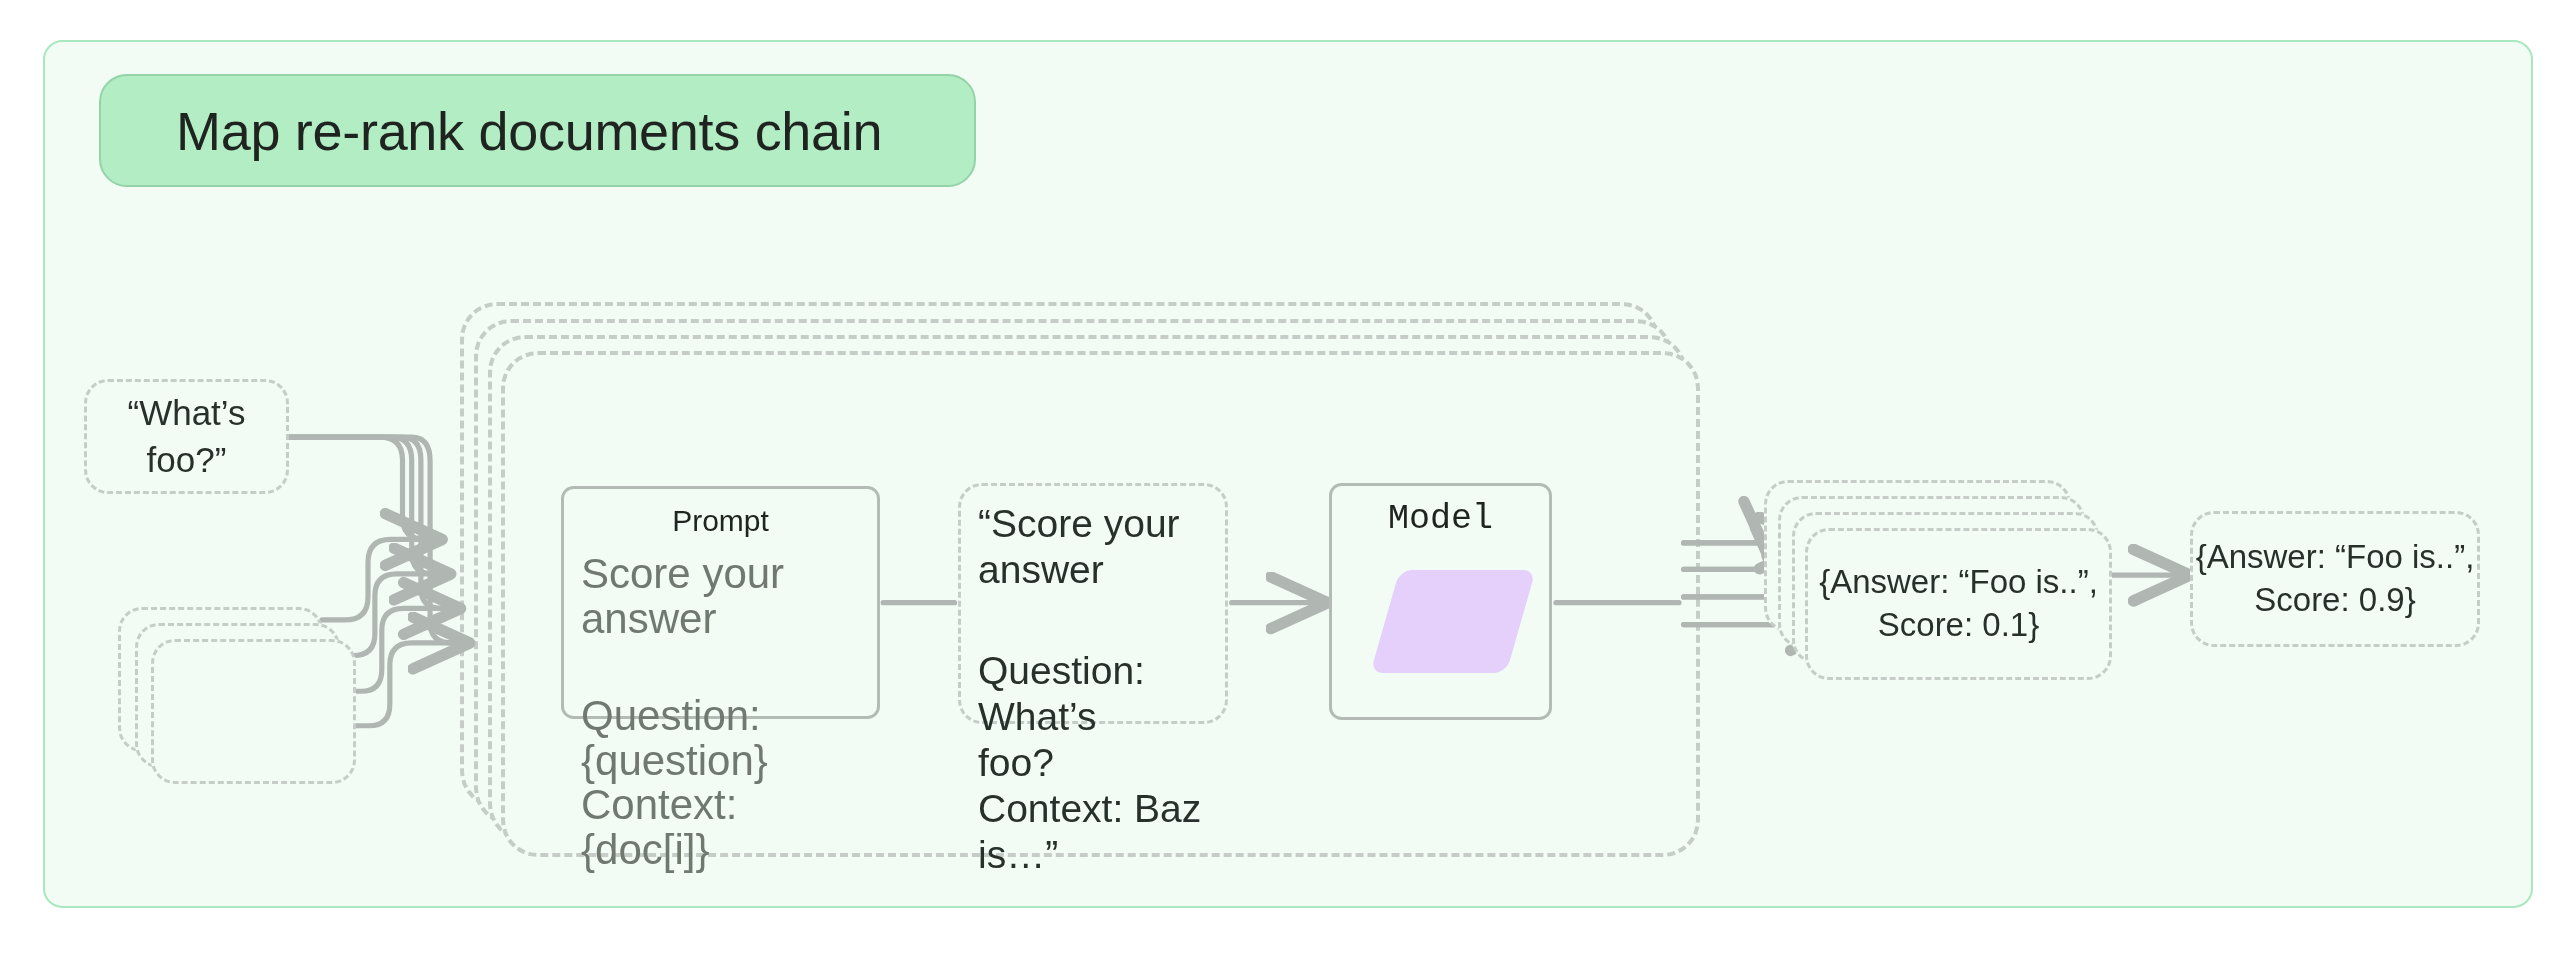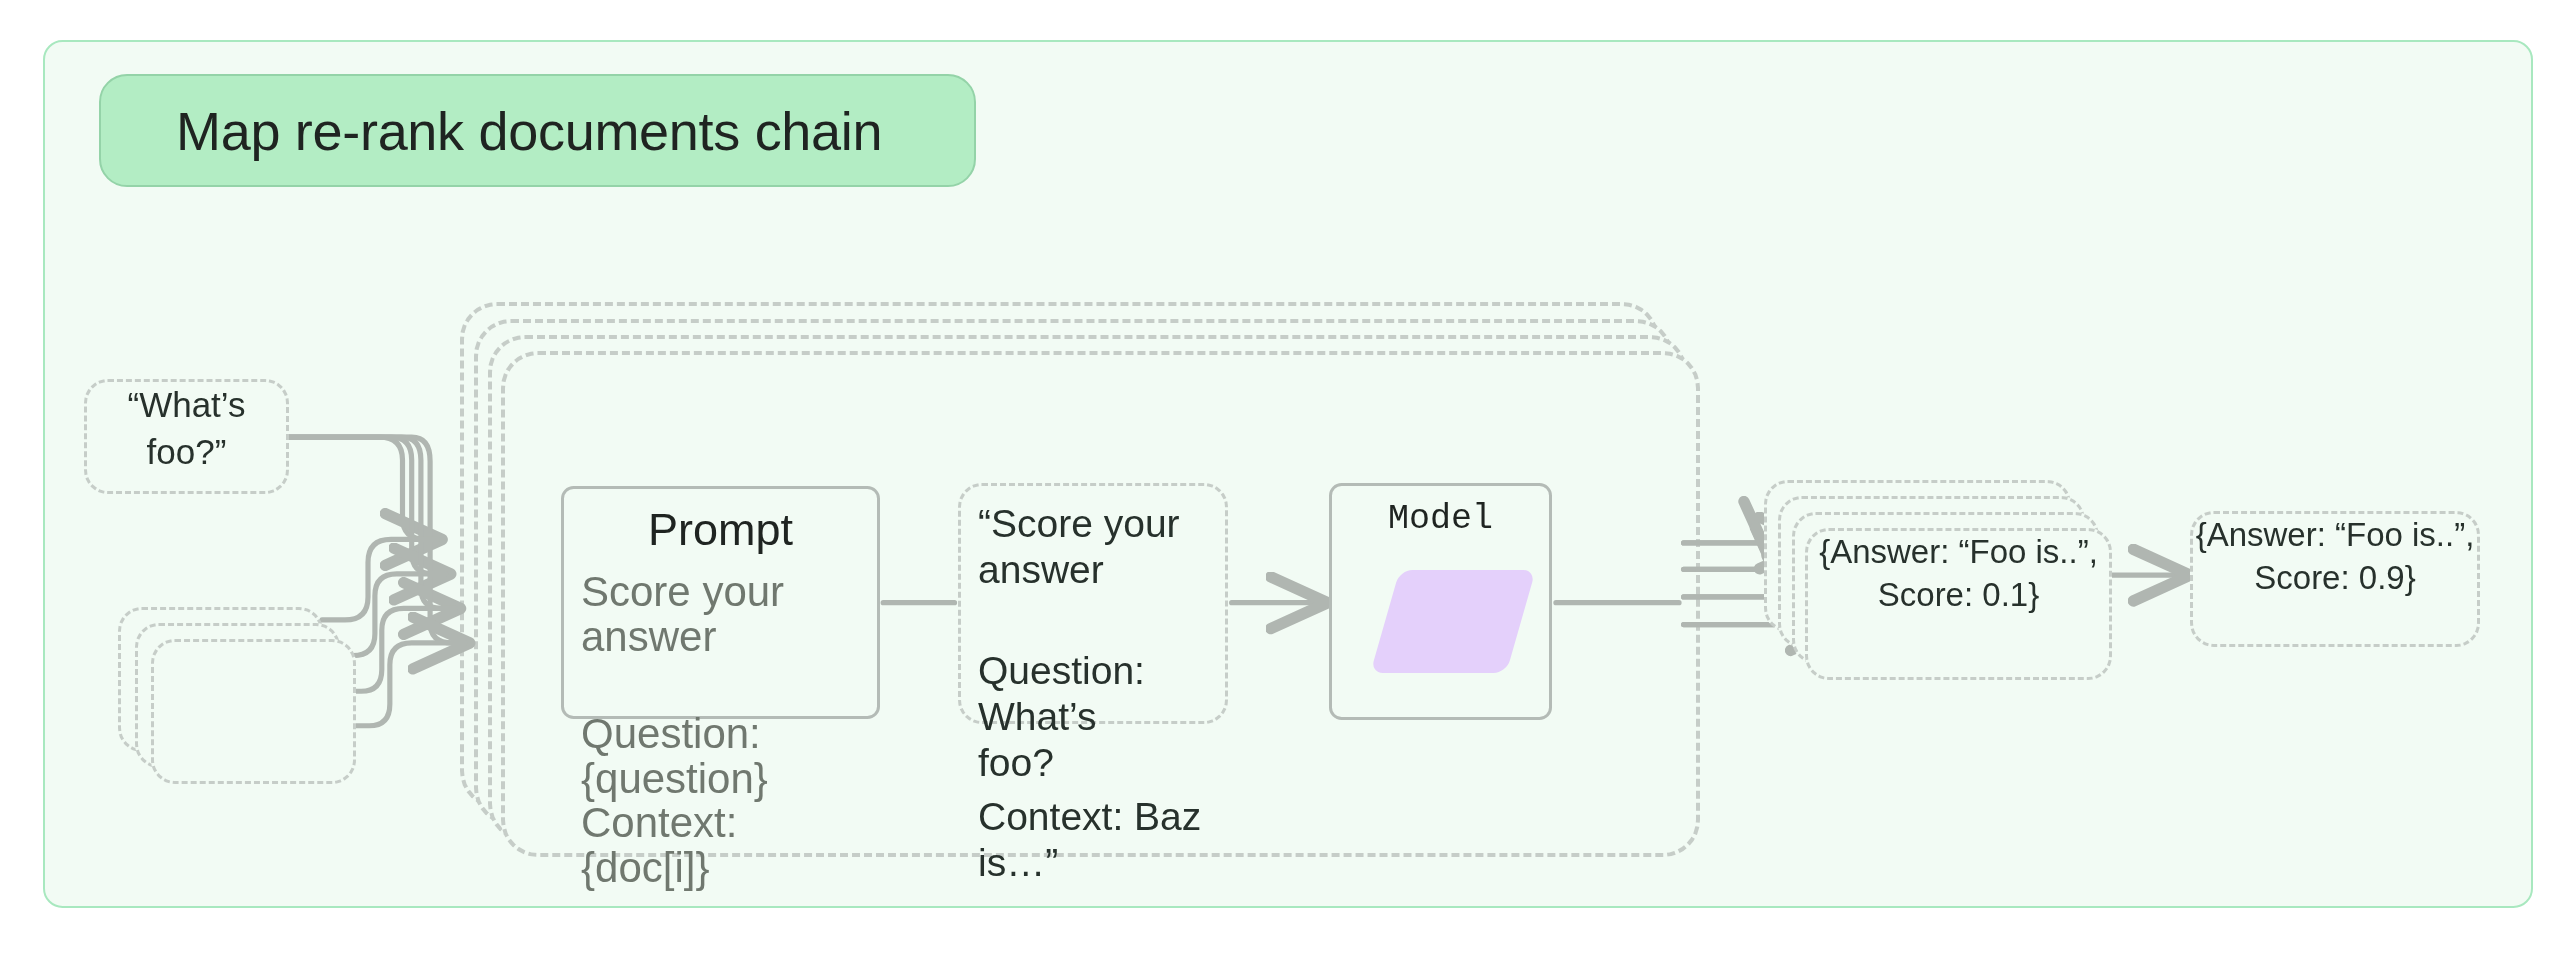--- a/index.html
+++ b/index.html
@@ -39,20 +39,21 @@
     letter-spacing:-0.3px;
     white-space:nowrap;
   }
   
   #edges{position:absolute;left:0;top:0;width:2576px;height:957px;z-index:2;}
   
   .node{
     position:absolute;
     box-sizing:border-box;
     display:flex;
+    align-items:center;
     justify-content:center;
     text-align:center;
     z-index:4;
   }
   .dashed{
     border:3.5px dashed #c6cdc8;
     border-radius:24px;
     background:transparent;
   }
   .dashed.filled{background:#f2fbf4;}
@@ -86,21 +87,21 @@
   }
   
   #prompt-card{
     left:561px;top:486px;
     width:319px;height:233px;
     display:block;
     padding:15px 17px 0 17px;
     z-index:5;
   }
   #prompt-title{
-    font-size:45px;color:#1f2421;text-align:center;
+    font-size:30px;color:#1f2421;text-align:center;
     margin-bottom:14px;
   }
   .pline{
     font-size:42px;color:#70786f;
     line-height:1.06;
     white-space:pre-line;
     text-align:left;
   }
   
   #score-node{
@@ -211,21 +212,21 @@
     <div class="pline" style="height:53px;">&nbsp;</div>
     <div class="pline">Question: {question}</div>
     <div class="pline">Context: {doc[i]}</div>
   </div>
 
   <div class="node dashed filled" id="score-node">
     <div class="sline">“Score your answer</div>
     <div class="sline" style="height:55px;">&nbsp;</div>
     <div class="sline">Question: What’s
 foo?</div>
-    <div class="sline" style="margin-top:8px;">Context: Baz is…”</div>
+    <div class="sline" style="margin-top:0;">Context: Baz is…”</div>
   </div>
 
   <div class="node solid" id="model-card">
     <div id="model-title">Model</div>
     <div id="model-shape"></div>
   </div>
 
   <div class="ghost" style="left:1764px;top:480px;width:307px;height:152px;"></div>
   <div class="ghost" style="left:1778px;top:496px;width:307px;height:152px;"></div>
   <div class="ghost" style="left:1792px;top:512px;width:307px;height:152px;"></div>

